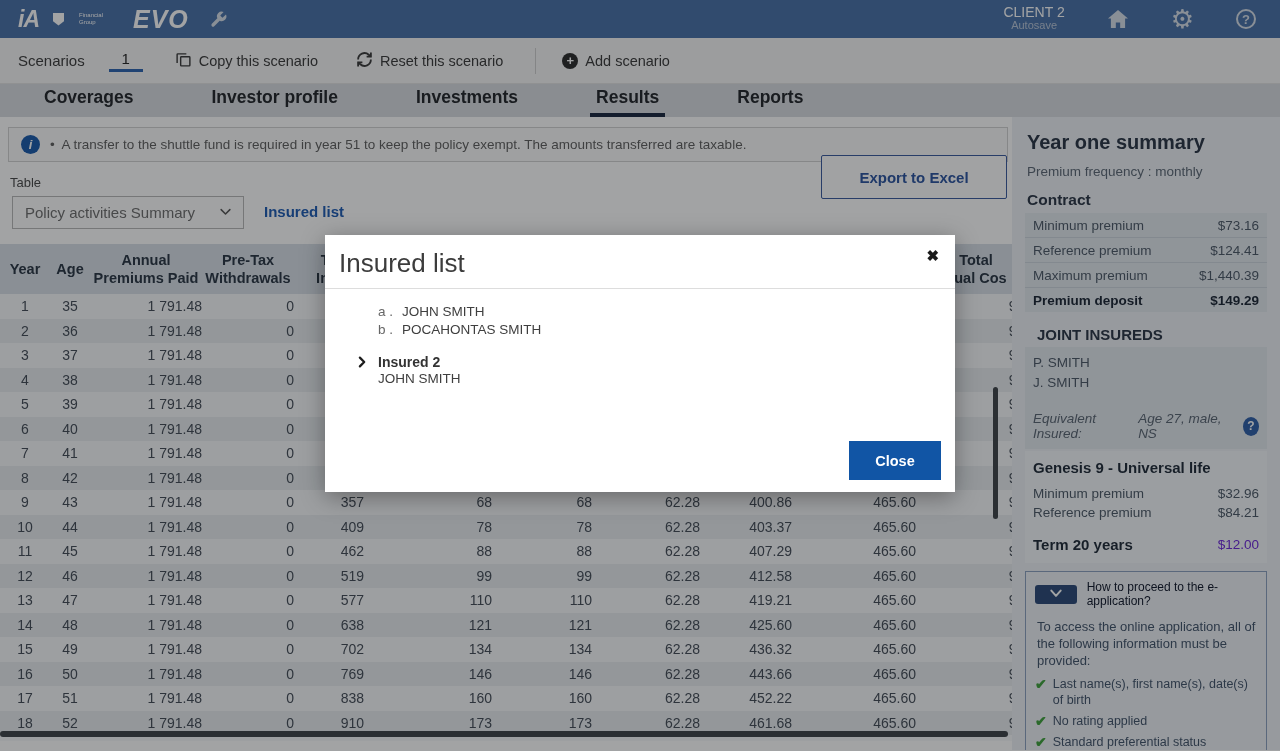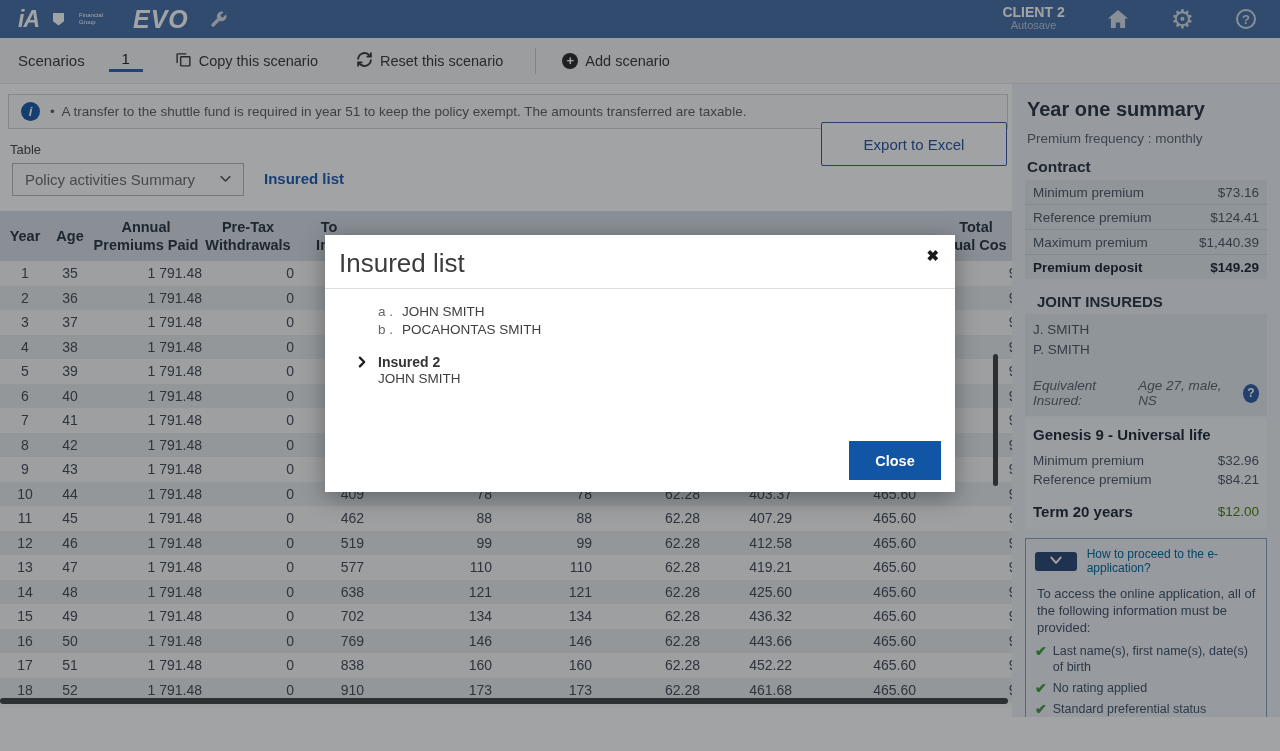--- a/index.html
+++ b/index.html
@@ -12,21 +12,21 @@
   .brand{display:flex;align-items:center;gap:20px;}
   .logo{display:flex;align-items:center;gap:13px;color:#fff;cursor:pointer;}
   .logo-ia{font-style:italic;font-weight:800;font-size:23px;letter-spacing:-1px;}
   .logo-flag{width:11px;height:13px;background:#fff;
     clip-path:polygon(0 0,100% 0,100% 68%,50% 100%,0 68%);margin-left:1px;}
   .logo-sub{font-size:6px;line-height:7px;width:34px;color:#fff;margin-left:2px;}
   .logo-evo{font-style:italic;font-weight:800;font-size:25px;color:#fff;letter-spacing:1px;}
   .topbar .icon{color:#d7dfe9;display:inline-flex;align-items:center;justify-content:center;}
   .top-right{display:flex;align-items:center;gap:42px;padding-right:6px;}
   .client{text-align:center;color:#fff;line-height:13px;}
-  .client-name{font-weight:700;font-size:14px;}
+  .client-name{font-weight:400;font-size:14px;}
   .client-sub{font-size:11px;color:#b9c6d8;}
   .gear-glyph{font-size:26px;line-height:26px;}
   .help-circle{width:20px;height:20px;border:2px solid #d7dfe9;border-radius:50%;
     font-size:13px;font-weight:700;display:flex;align-items:center;justify-content:center;}
 
   
   .scenariobar{height:46px;background:#f5f5f5;display:flex;align-items:center;
     padding-left:18px;border-bottom:1px solid #e3e3e3;}
   .scen-label{font-size:15px;color:#3c3c3c;}
   .scen-num{margin-left:24px;width:34px;text-align:center;font-size:15px;color:#262626;
@@ -56,21 +56,21 @@
 
   .table-label{margin:13px 0 5px 10px;font-size:13px;color:#4a4a4a;height:16px;}
   .controls{position:relative;height:41px;}
   .select{position:absolute;left:12px;top:0;width:232px;height:33px;border:1px solid #b9b9b9;
     background:#fdfdfd;display:flex;align-items:center;justify-content:space-between;
     padding:0 10px 0 12px;font-size:15px;color:#6e6e6e;cursor:pointer;}
   .insured-link{position:absolute;left:264px;top:7px;font-size:15px;font-weight:700;
     color:#1f5cb4;cursor:pointer;}
   .export-btn{position:absolute;right:5px;top:-41px;width:186px;height:44px;
     border:1px solid #3a5b9e;background:#fdfdfd;color:#2d55a0;font-size:15px;
-    font-weight:400;font-family:inherit;cursor:pointer;border-radius:2px;}
+    font-weight:700;font-family:inherit;cursor:pointer;border-radius:2px;}
 
   .table-wrap{width:1012px;height:497px;overflow:hidden;margin-top:7px;}
   table.results{border-collapse:collapse;table-layout:fixed;width:1036px;}
   table.results th{background:#d8dfe7;font-size:14.5px;font-weight:700;color:#2a3644;
     height:50px;vertical-align:middle;text-align:center;padding:0;line-height:18px;}
   table.results td{font-size:14px;color:#454d58;height:24.5px;padding:0;white-space:nowrap;
     overflow:hidden;}
   table.results tbody tr:nth-child(odd){background:#f7f8fa;}
   table.results tbody tr:nth-child(even){background:#e8ecef;}
   td.c0,td.c1{text-align:center;}
@@ -100,27 +100,27 @@
   .equiv-row .spacer{flex:1;}
   .q-circle{width:19px;height:19px;border-radius:50%;background:#2f5fa8;color:#fff;
     font-size:12px;font-weight:700;font-style:normal;display:flex;align-items:center;
     justify-content:center;cursor:pointer;}
   .genesis-panel{background:#f4f7fa;padding:8px 8px 10px;margin-top:2px;}
   .gen-title{font-size:15px;font-weight:700;color:#1f2a38;margin-bottom:8px;}
   .gen-row{display:flex;justify-content:space-between;font-size:13.5px;color:#4d5a68;
     line-height:19px;}
   .term-row{display:flex;justify-content:space-between;align-items:center;margin-top:14px;}
   .term-label{font-size:15px;font-weight:700;color:#1f2a38;}
-  .term-value{font-size:13.5px;color:#4d7c0f;}
+  .term-value{font-size:13.5px;color:#6d28d9;}
 
   .eapp-box{border:1px solid #8ba1bf;margin-top:8px;padding:8px 9px 9px;}
   .eapp-head{display:flex;align-items:center;}
   .chev-btn{width:46px;height:19px;background:#2c4a78;border-radius:3px;border:none;
     display:flex;align-items:center;justify-content:center;cursor:pointer;}
-  .eapp-link{margin-left:10px;font-size:12px;color:#0369a1;cursor:pointer;}
+  .eapp-link{margin-left:10px;font-size:12px;color:#0f172a;cursor:pointer;}
   .eapp-intro{font-size:13px;color:#42546b;line-height:17px;margin:10px 0 7px 2px;}
   .chk{display:flex;gap:6px;margin:5px 0;align-items:flex-start;}
   .tick{color:#3fa23c;font-size:14px;font-weight:700;line-height:16px;}
   .chktxt{font-size:12.5px;color:#42546b;line-height:16px;}
 
   
   .overlay{position:fixed;inset:0;background:rgba(10,12,16,0.38);z-index:40;}
   .modal{position:fixed;left:325px;top:235px;width:630px;height:257px;background:#fff;
     z-index:50;box-shadow:0 5px 22px rgba(0,0,0,0.35);}
   .modal-header{position:relative;padding:13px 16px 9px 14px;border-bottom:1px solid #ddd;}
@@ -194,20 +194,27 @@
       </span>
       <span>Reset this scenario</span>
     </button>
     <span class="scen-divider"></span>
     <button class="scen-btn" style="margin-left:0">
       <span class="plus-circle">+</span>
       <span>Add scenario</span>
     </button>
   </div>
 
+  <nav class="tabsbar">
+      <div class="tab">Coverages</div>
+      <div class="tab">Investor profile</div>
+      <div class="tab">Investments</div>
+      <div class="tab active">Results</div>
+      <div class="tab">Reports</div>
+    </nav>
 
   <div class="main-row">
 
     <main class="content">
 
       <div class="banner">
         <span class="info-circle">i</span>
         <span class="banner-text">
           <span>•</span>&nbsp;
           <span>A transfer to the shuttle fund is required in year 51 to keep the policy exempt. The amounts transferred are taxable.</span>
@@ -562,22 +569,22 @@
           <div class="prow bold">
             <span class="plabel">Premium deposit</span>
             <span class="pvalue">$149.29</span>
           </div>
         </div>
 
       <div class="sb-gap"></div>
       <div class="joint">JOINT INSUREDS</div>
       <div class="names-panel">
         <div>
+            <div class="iname">P. SMITH</div>
             <div class="iname">J. SMITH</div>
-            <div class="iname">P. SMITH</div>
           </div>
         <div class="equiv-row">
           <span>Equivalent Insured:</span>
           <span>Age 27, male, NS</span>
           <span class="spacer"></span>
           <span class="q-circle">?</span>
         </div>
       </div>
 
       <div class="genesis-panel">

